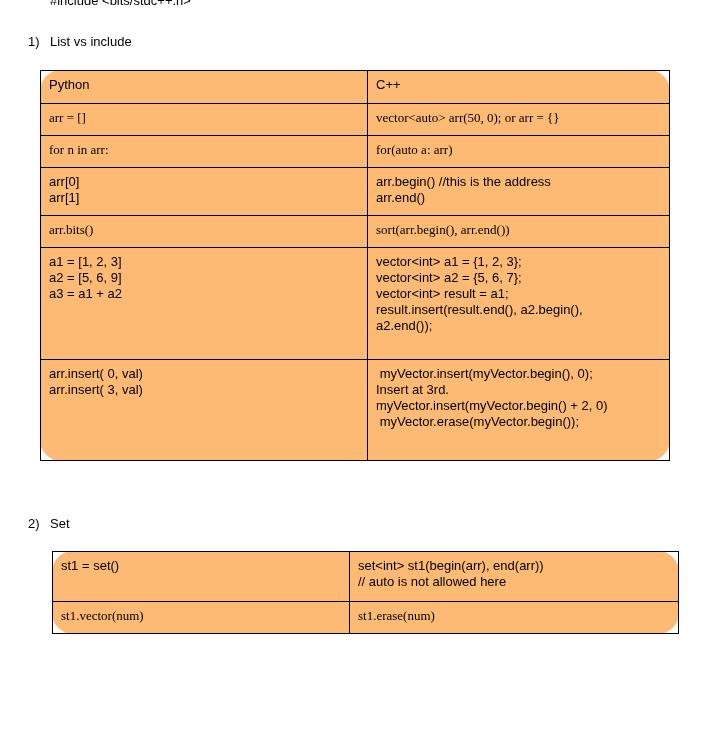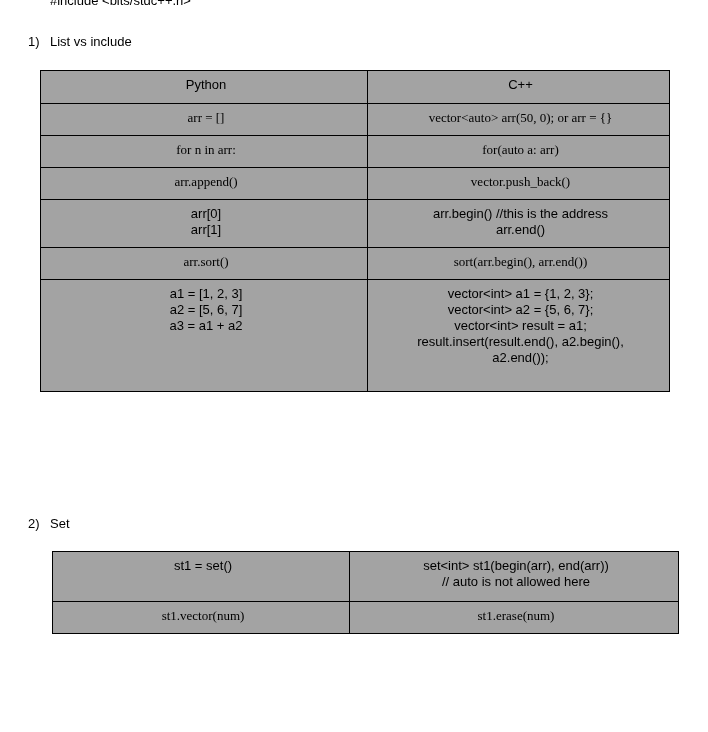--- a/index.html
+++ b/index.html
@@ -1,15 +1,15 @@
 <!DOCTYPE html>
 <html><head>
 <meta charset="utf-8">
 <style>
-  * { margin: 0; padding: 0; box-sizing: border-box; }
+  * { margin: 0; padding: 0; box-sizing: border-box; border-radius: 21px; }
   html, body { background: #ffffff; }
   .page {
     position: relative;
     width: 708px;
     height: 732px;
     background: #ffffff;
     overflow: hidden;
     font-family: "Liberation Sans", "DejaVu Sans", sans-serif;
     font-size: 13px;
     line-height: 16px;
@@ -28,22 +28,21 @@
   .heading .num {
     display: inline-block;
     width: 22px;
   }
   #heading-1 { top: 34px; }
   #heading-2 { top: 516px; }
   table.cmp {
     position: absolute;
     border-collapse: collapse;
     table-layout: fixed;
-    background: #a3a3a3;
-    text-align: center;
+    background: #fdba74;
   }
   #table-1 { left: 40px; top: 70px;  width: 629px; }
   #table-2 { left: 52px; top: 551px; width: 626px; }
   #table-1 col.ca { width: 327px; }
   #table-1 col.cb { width: 302px; }
   #table-2 col.ca { width: 297px; }
   #table-2 col.cb { width: 329px; }
   table.cmp td {
     border: 1px solid #000000;
     vertical-align: top;
@@ -80,43 +79,47 @@
         <td>C++</td>
       </tr>
       <tr class="h32">
         <td>arr = []</td>
         <td>vector&lt;auto&gt; arr(50, 0); or arr = {}</td>
       </tr>
       <tr class="h32">
         <td>for n in arr:</td>
         <td>for(auto a: arr)</td>
       </tr>
-      <tr class="h32">
-        <td>arr.append()</td>
-        <td>vector.push_back()</td>
-      </tr>
       <tr class="h48">
         <td>arr[0]
 arr[1]</td>
         <td>arr.begin() //this is the address
 arr.end()</td>
       </tr>
       <tr class="h32">
-        <td>arr.sort()</td>
+        <td>arr.bits()</td>
         <td>sort(arr.begin(), arr.end())</td>
       </tr>
       <tr class="h112">
         <td>a1 = [1, 2, 3]
-a2 = [5, 6, 7]
+a2 = [5, 6, 9]
 a3 = a1 + a2</td>
         <td>vector&lt;int&gt; a1 = {1, 2, 3};
 vector&lt;int&gt; a2 = {5, 6, 7};
 vector&lt;int&gt; result = a1;
 result.insert(result.end(), a2.begin(),
 a2.end());</td>
+      </tr>
+      <tr class="h101">
+        <td>arr.insert( 0, val)
+arr.insert( 3, val)</td>
+        <td> myVector.insert(myVector.begin(), 0);
+Insert at 3rd.
+myVector.insert(myVector.begin() + 2, 0)
+ myVector.erase(myVector.begin());</td>
       </tr>
     </tbody>
   </table>
 
   <div class="heading" id="heading-2">
     <span class="num">2)</span><span>Set</span>
   </div>
 
   <table class="cmp" id="table-2">
     <colgroup>

